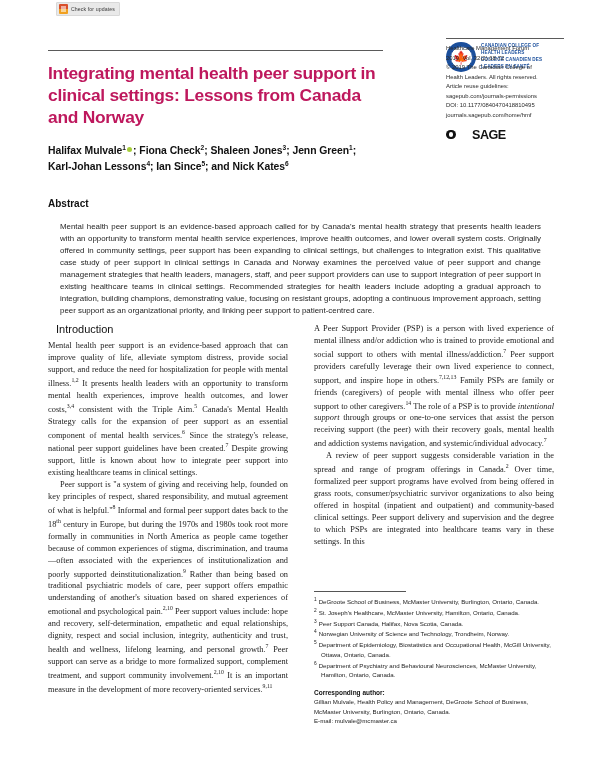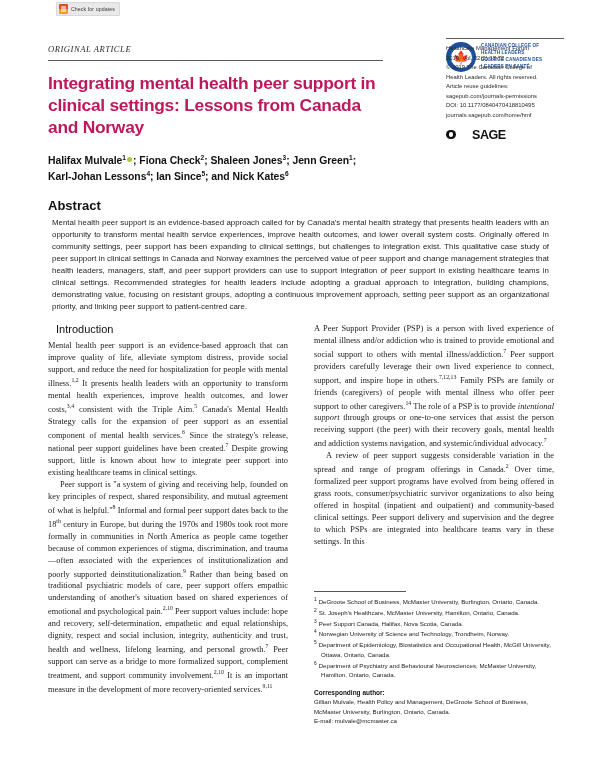--- a/index.html
+++ b/index.html
@@ -213,27 +213,27 @@
 
   
   .abstract {
     position: absolute;
     left: 48px;
     top: 198px;
     width: 505px;
   }
   .abstract h2 {
     font-family: "Liberation Sans", sans-serif;
-    font-size: 13px;
+    font-size: 10px;
     font-weight: bold;
     margin: 0 0 2px 0;
     color: #111;
   }
   .abstract p {
-    margin: 4px;
+    margin: 12px;
     font-family: "Liberation Sans", sans-serif;
     font-size: 7.9px;
     line-height: 1.52;
     text-align: justify;
     color: #1f1f1f;
   }
 
   
   .cols {
     position: absolute;
@@ -336,21 +336,20 @@
         </span>
       </span>
       <span class="college-text">
         <div>CANADIAN COLLEGE OF</div>
         <div>HEALTH LEADERS</div>
         <div class="fr">COLLÈGE CANADIEN DES</div>
         <div class="fr">LEADERS EN SANTÉ</div>
       </span>
     </div>
 
-    <div class="kicker">ORIGINAL ARTICLE</div>
     <hr class="rule">
 
     <h1 class="title">Integrating mental health peer support in clinical settings: Lessons from Canada and Norway</h1>
 
     <div class="authors">
       <span>Halifax Mulvale</span><sup>1</sup><span class="orcid"></span><span>; Fiona Check</span><sup>2</sup><span>; Shaleen Jones</span><sup>3</sup><span>; Jenn Green</span><sup>1</sup><span>;</span>
       <br>
       <span>Karl-Johan Lessons</span><sup>4</sup><span>; Ian Since</span><sup>5</sup><span>; and Nick Kates</span><sup>6</sup>
     </div>
   </div>

